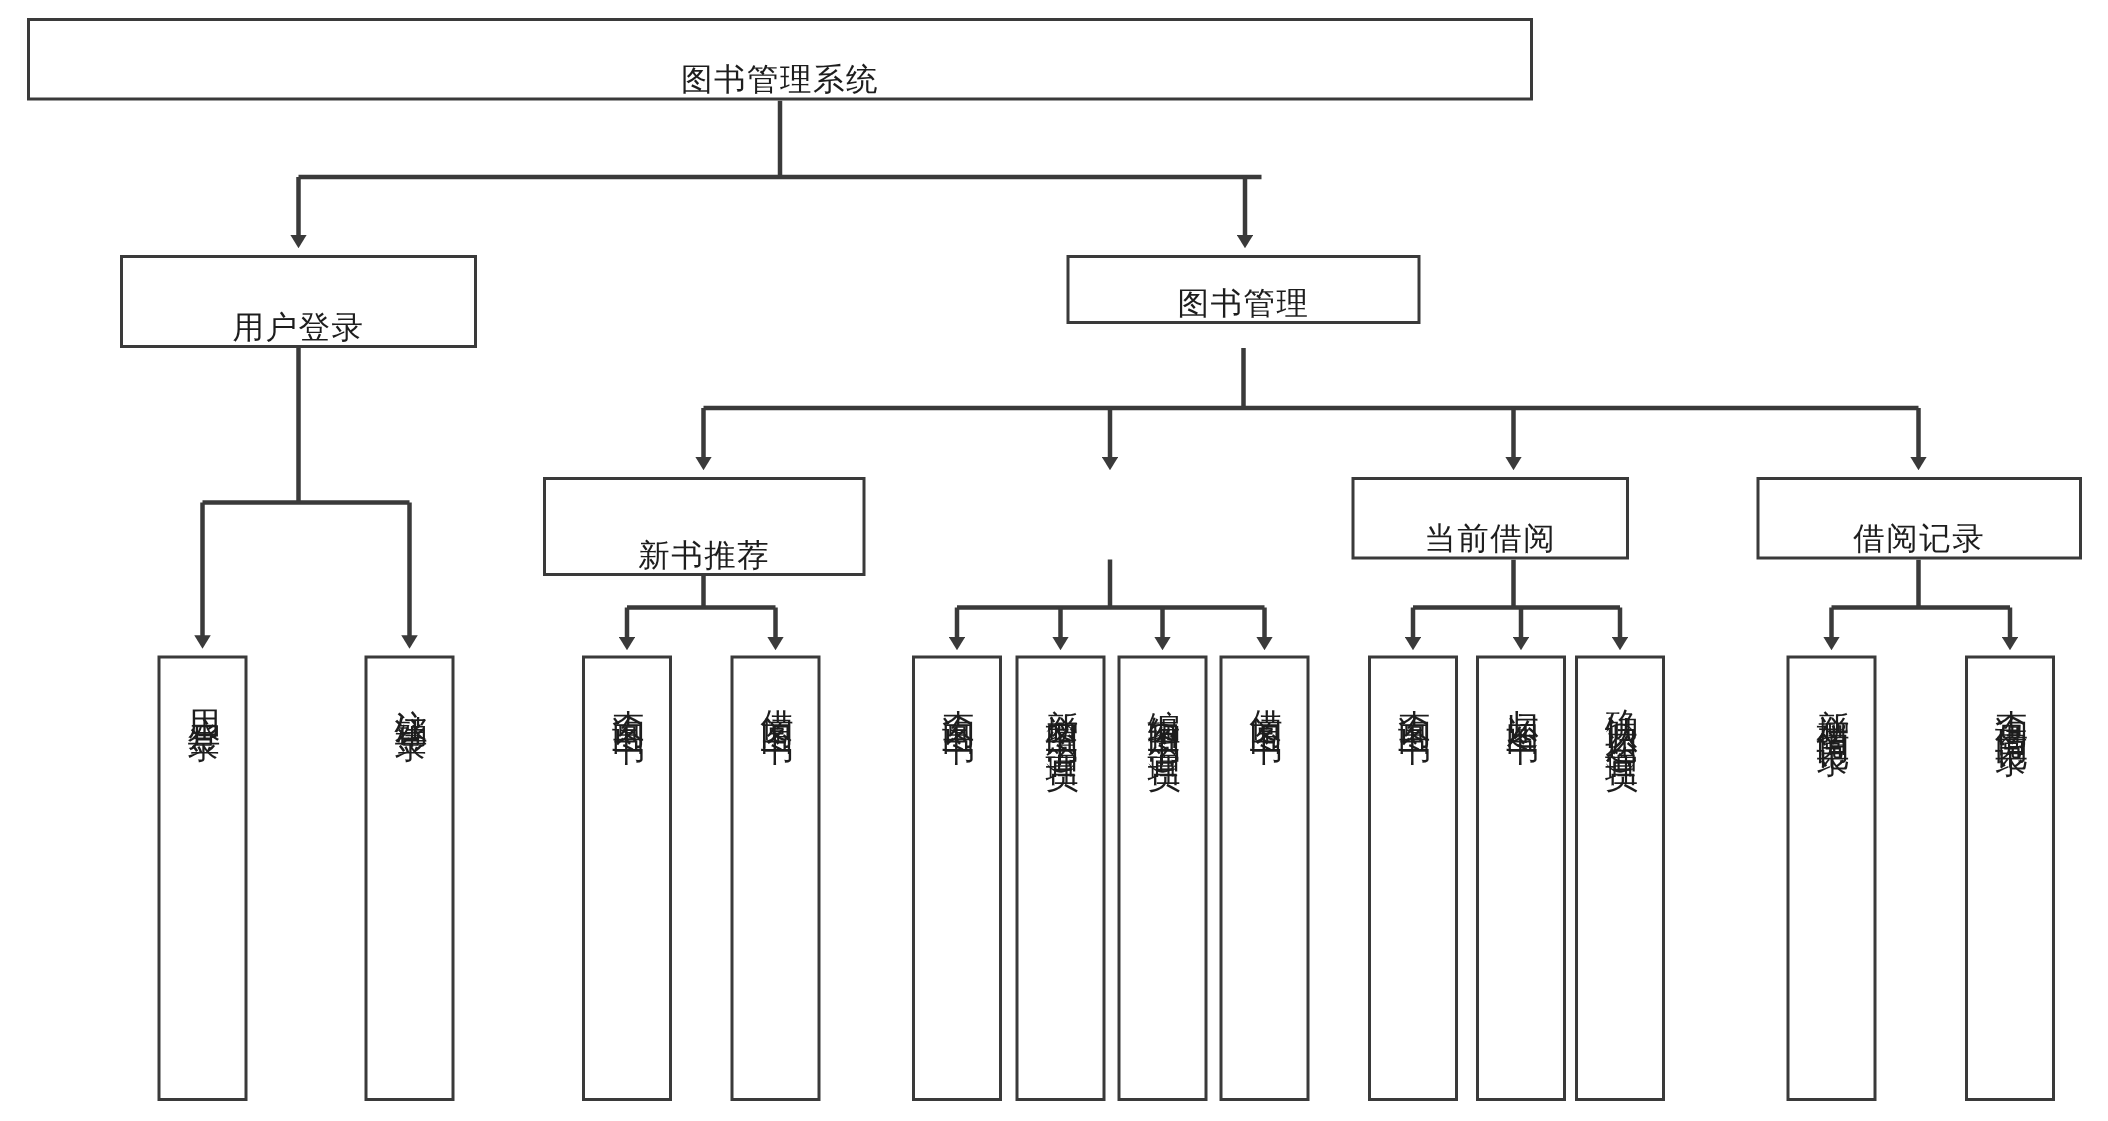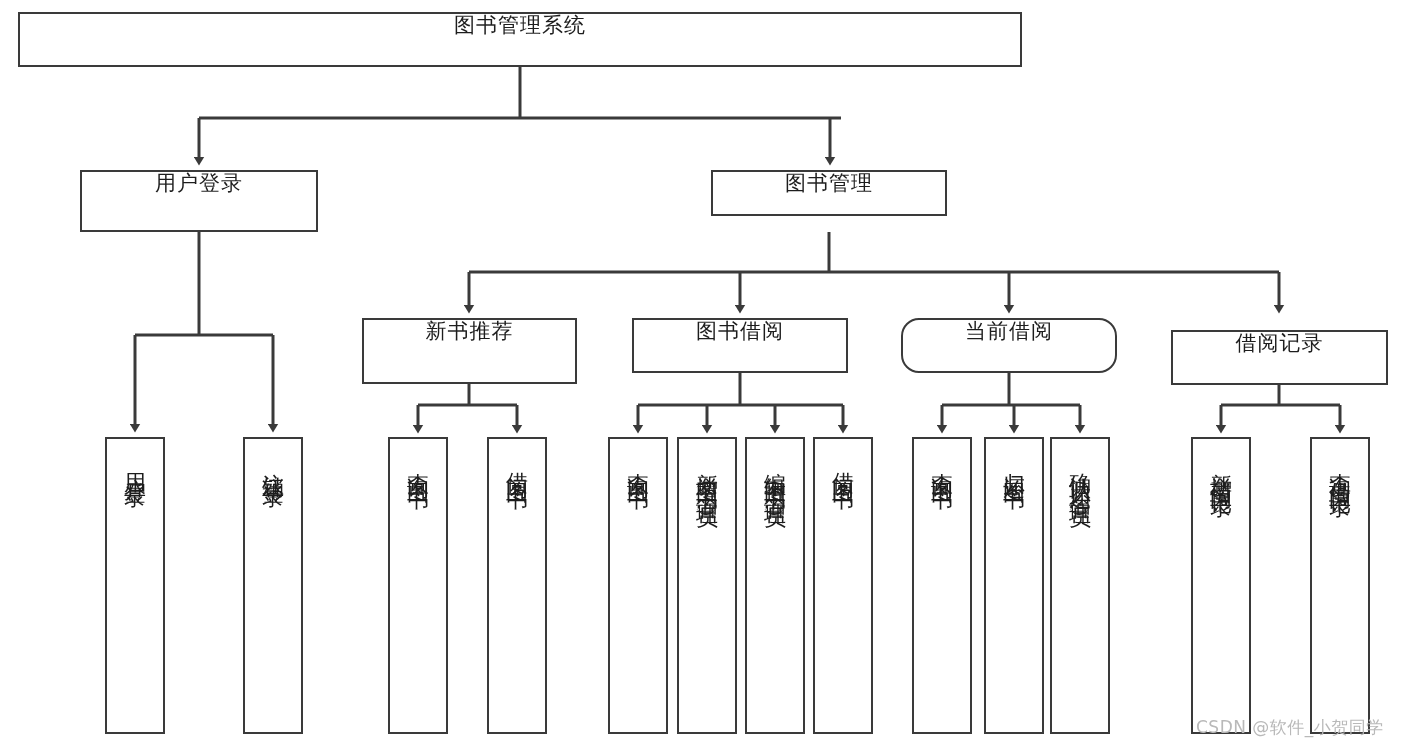--- a/index.html
+++ b/index.html
@@ -24,21 +24,21 @@
     top: 0;
     width: 1405px;
     height: 747px;
   }
   .node {
     position: absolute;
     box-sizing: border-box;
     border: 2px solid #3a3a3a;
     background: #ffffff;
     display: flex;
-    align-items: flex-start;
+    align-items: flex-end;
     justify-content: center;
     color: #1d1d1d;
     z-index: 3;
   }
   .node .label {
     display: block;
     text-align: center;
     line-height: 1.08;
     white-space: nowrap;
   }
@@ -132,27 +132,24 @@
   <div class="node horiz" style="left:80px; top:170px; width:238px; height:62px;">
     <span class="label">用户登录</span>
   </div>
   <div class="node horiz" style="left:711px; top:170px; width:236px; height:46px;">
     <span class="label">图书管理</span>
   </div>
 
   <div class="node horiz" style="left:362px; top:318px; width:215px; height:66px;">
     <span class="label">新书推荐</span>
   </div>
-  <div class="node horiz" style="left:632px; top:318px; width:216px; height:55px;">
-    <span class="label">图书借阅</span>
-  </div>
-  <div class="node horiz" style="left:901px; top:318px; width:216px; height:55px;border-radius:18px;">
+  <div class="node horiz" style="left:901px; top:318px; width:185px; height:55px;">
     <span class="label">当前借阅</span>
   </div>
-  <div class="node horiz" style="left:1171px; top:318px; width:217px; height:55px;margin-top:12px;">
+  <div class="node horiz" style="left:1171px; top:318px; width:217px; height:55px;">
     <span class="label">借阅记录</span>
   </div>
 
   <div class="node vert" style="left:105px; top:437px; width:60px; height:297px;">
     <span class="label">用户登录</span>
   </div>
   <div class="node vert" style="left:243px; top:437px; width:60px; height:297px;">
     <span class="label">注销登录</span>
   </div>
   <div class="node vert" style="left:388px; top:437px; width:60px; height:297px;">
@@ -182,15 +179,14 @@
   <div class="node vert" style="left:1050px; top:437px; width:60px; height:297px;">
     <span class="label">确认归还（管理员）</span>
   </div>
   <div class="node vert" style="left:1191px; top:437px; width:60px; height:297px;">
     <span class="label">新增借阅记录</span>
   </div>
   <div class="node vert" style="left:1310px; top:437px; width:60px; height:297px;">
     <span class="label">查询借阅记录</span>
   </div>
 
-  <div class="watermark" style="left:1196px; top:716px;">CSDN @软件_小贺同学</div>
 
 </div>
 
 </body></html>

